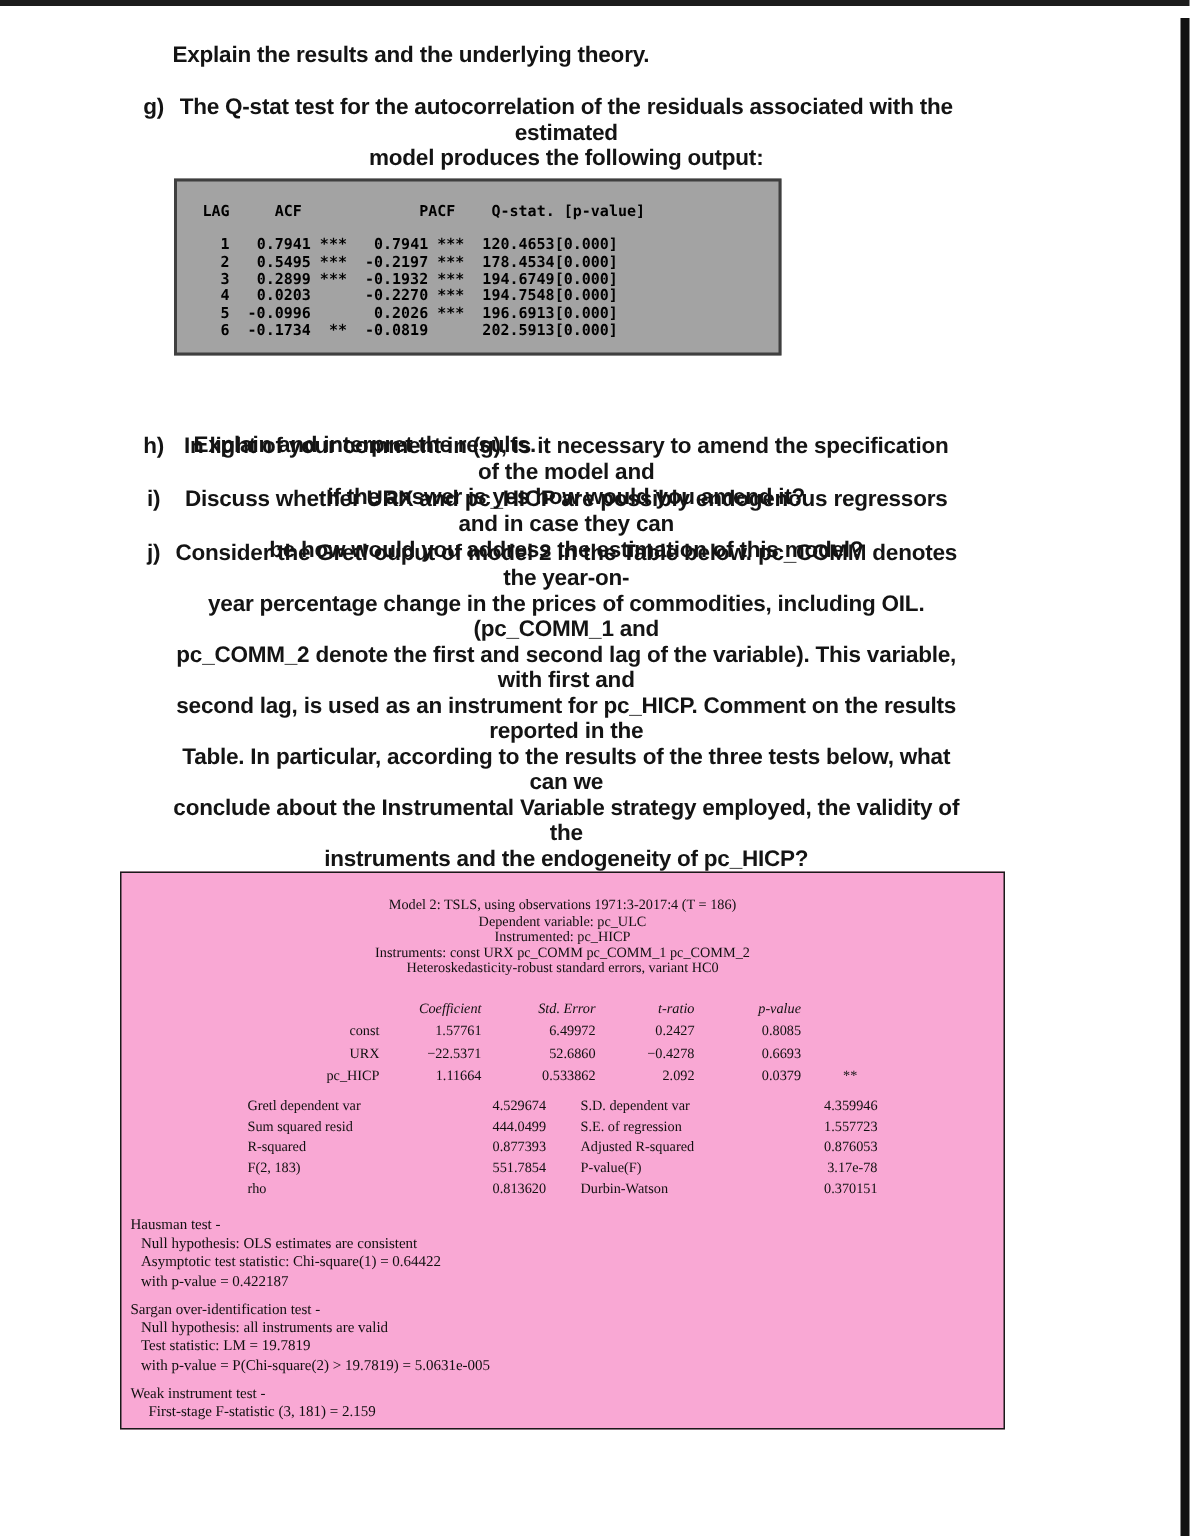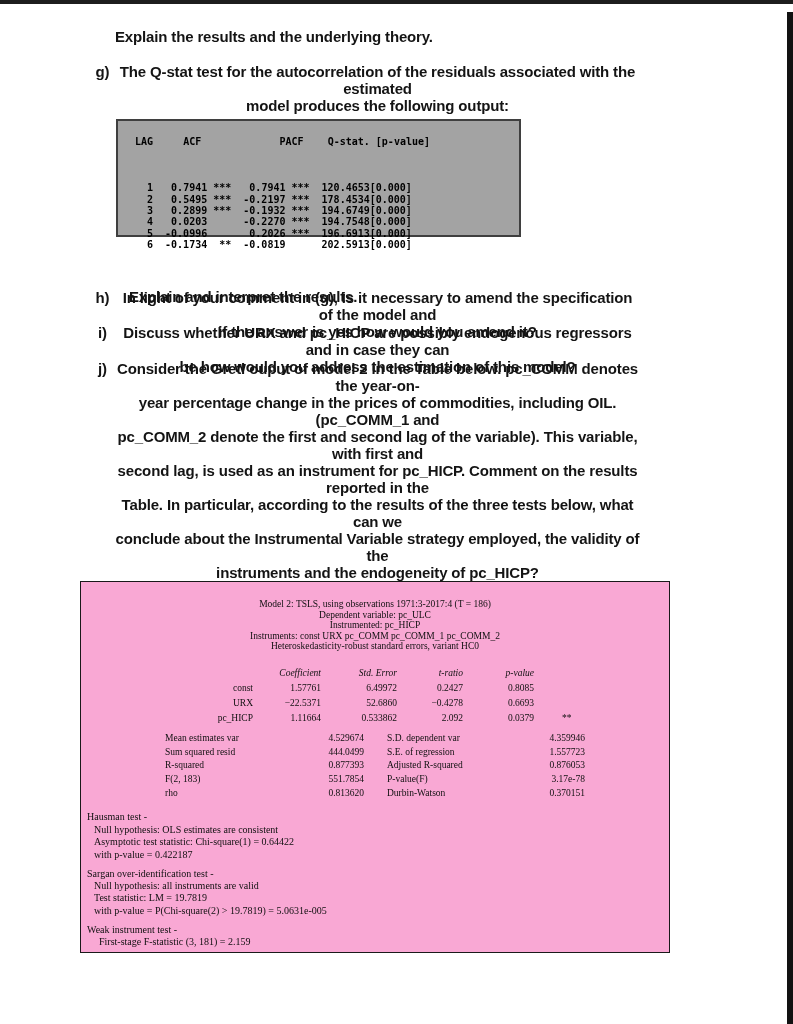--- a/index.html
+++ b/index.html
@@ -25,21 +25,21 @@
         color:#000;padding:15px 0 0 17px;}
   .qheader{white-space:pre;line-height:11.4px;}
   .qrows{margin-top:11px;}
   .qline{font-size:0;height:11.33px;white-space:nowrap;}
   .qline span{display:inline-block;font-size:10px;line-height:11.33px;white-space:pre;}
   .c-lag{width:3ch;text-align:right;}
   .c-acf{width:9ch;text-align:right;}
   .c-sig1{width:4ch;text-align:right;}
   .c-pacf{width:9ch;text-align:right;}
   .c-sig2{width:4ch;text-align:right;}
-  .c-q{width:10ch;text-align:right;margin-top:24px;}
+  .c-q{width:10ch;text-align:right;}
   .c-pv{width:8ch;text-align:left;}
 
   
   .mbox{position:absolute;left:80px;top:581px;width:590px;height:372px;
         border:1.5px solid #1a1a1a;box-sizing:border-box;background:#f9a8d4;
         font-family:"Liberation Serif",serif;color:#101010;}
   .mhead{padding-top:17px;text-align:center;font-size:9.5px;line-height:10.6px;}
   .ctab{margin-left:84px;margin-top:14px;border-collapse:collapse;table-layout:fixed;
         font-size:9.5px;}
   .ctab col.c0{width:88px;} .ctab col.c1{width:68px;} .ctab col.c2{width:76px;}
@@ -156,21 +156,21 @@
         <td class="num">0.533862</td>
         <td class="num">2.092</td>
         <td class="num">0.0379</td>
         <td class="sig">**</td>
       </tr>
     </tbody>
       </table>
 
     <div class="stats">
       <div class="srow">
-        <span class="sl1">Mean estimates var</span>
+        <span class="sl1">Gretl dependent var</span>
           <span class="sv1">4.529674</span>
           <span class="sl2">S.D. dependent var</span>
           <span class="sv2">4.359946</span>
       </div>
       <div class="srow">
         <span class="sl1">Sum squared resid</span>
           <span class="sv1">444.0499</span>
           <span class="sl2">S.E. of regression</span>
           <span class="sv2">1.557723</span>
       </div>

